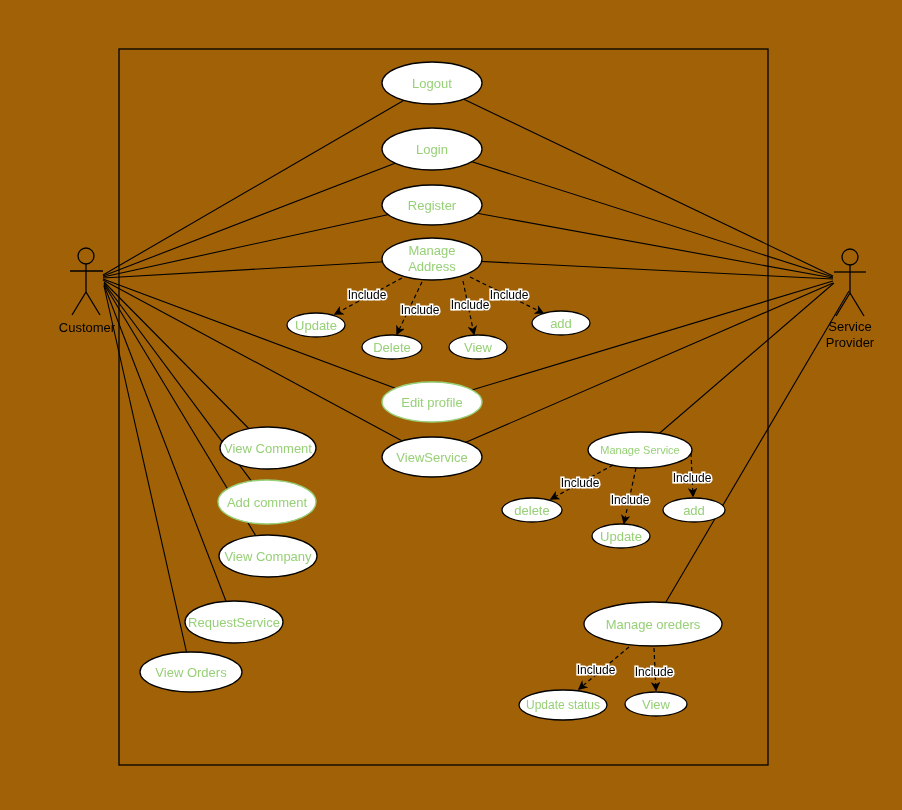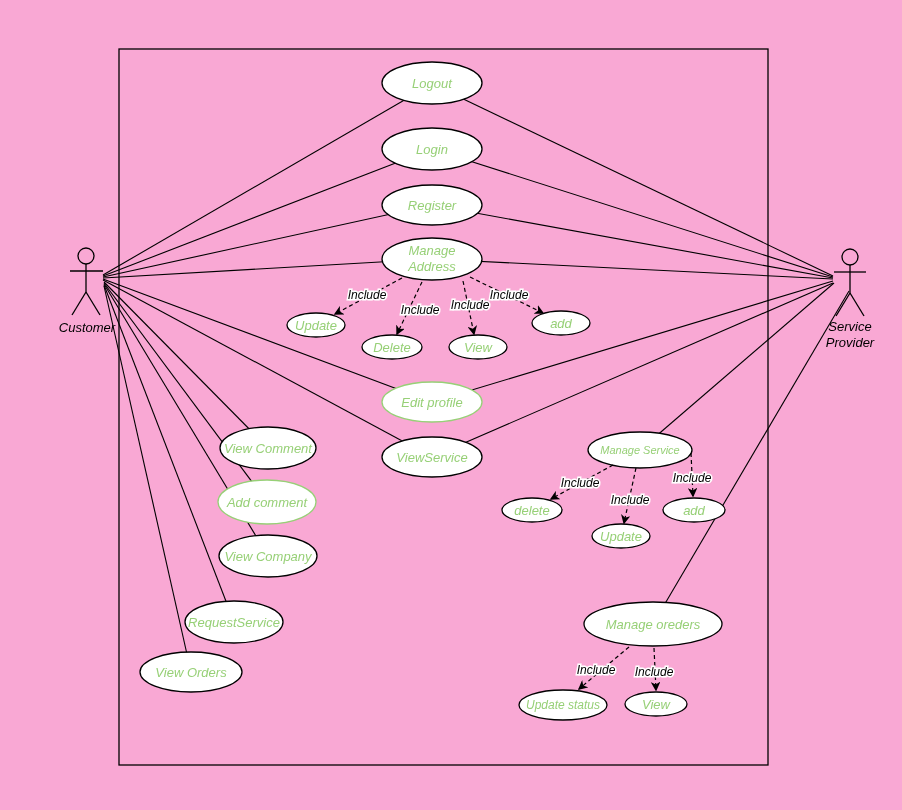--- a/index.html
+++ b/index.html
@@ -1,16 +1,16 @@
 <!DOCTYPE html>
 <html><head>
 <meta charset="utf-8">
 <style>
   html, body { margin: 0; padding: 0; background: #ffffff; }
-  .canvas { width: 902px; height: 810px; position: relative; background: #f9a8d4; font-style: italic; }
+  .canvas { width: 902px; height: 810px; position: relative; background: #a16207; }
   svg { display: block; }
   .shape { fill: #ffffff; stroke: #000000; stroke-width: 1.3; }
   .shape.green { stroke: #97d077; }
   .assoc { stroke: #000000; stroke-width: 1.1; fill: none; }
   .dashed { stroke: #000000; stroke-width: 1.2; fill: none; stroke-dasharray: 4 3; marker-end: url(#arrowhead); }
   .boundary { fill: none; stroke: #000000; stroke-width: 1.3; }
   .actor-part { fill: none; stroke: #000000; stroke-width: 1.3; }
   text { font-family: "Liberation Sans", sans-serif; }
   .uc-text { fill: #97d077; font-size: 13px; text-anchor: middle; }
   .uc-text.sm { font-size: 11px; }

